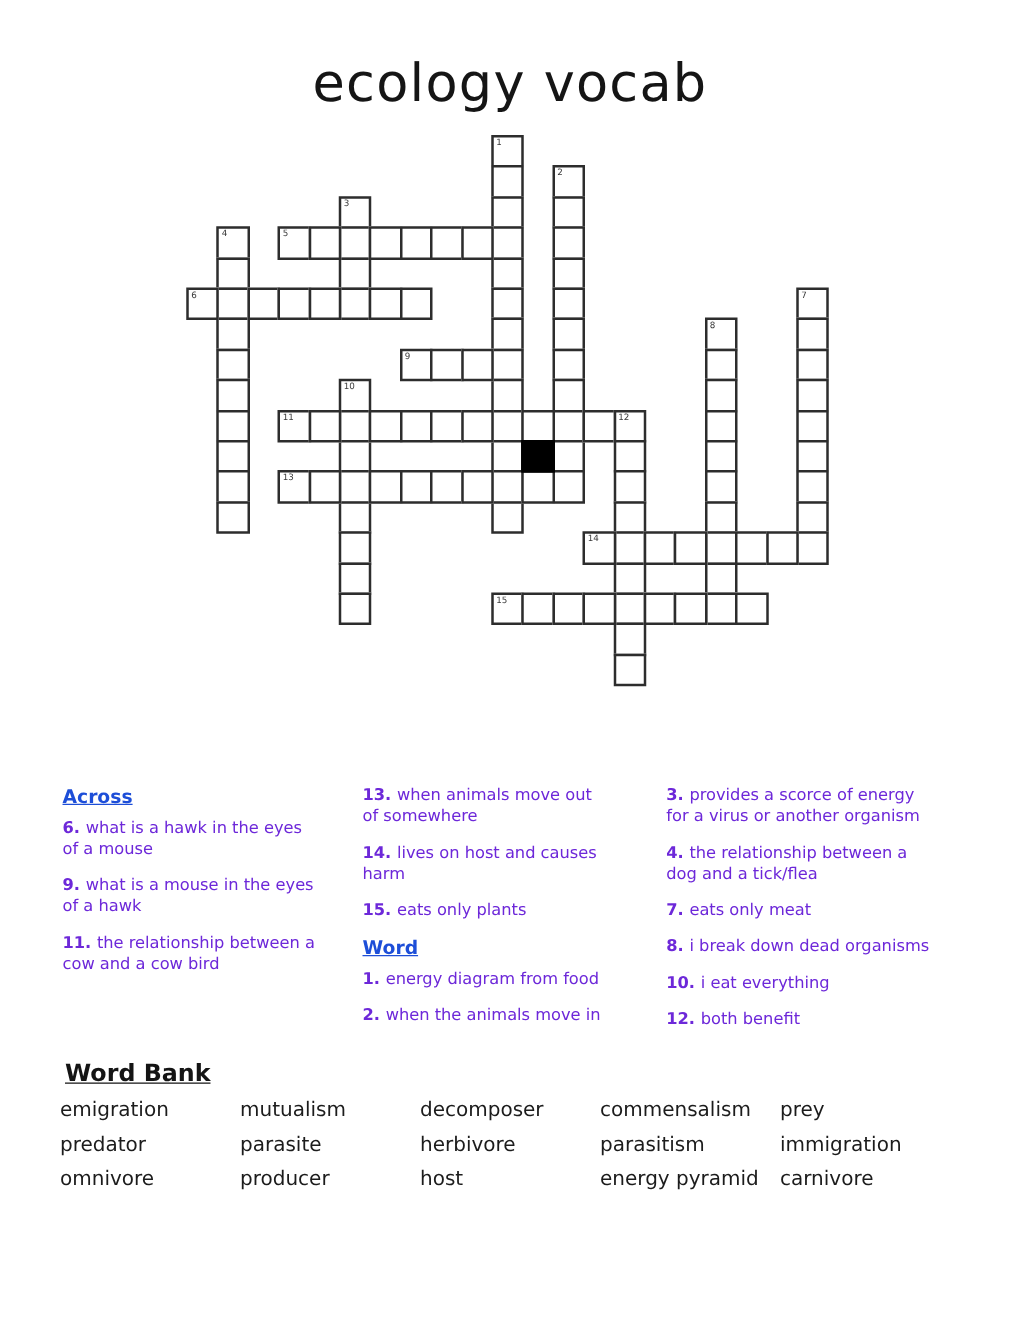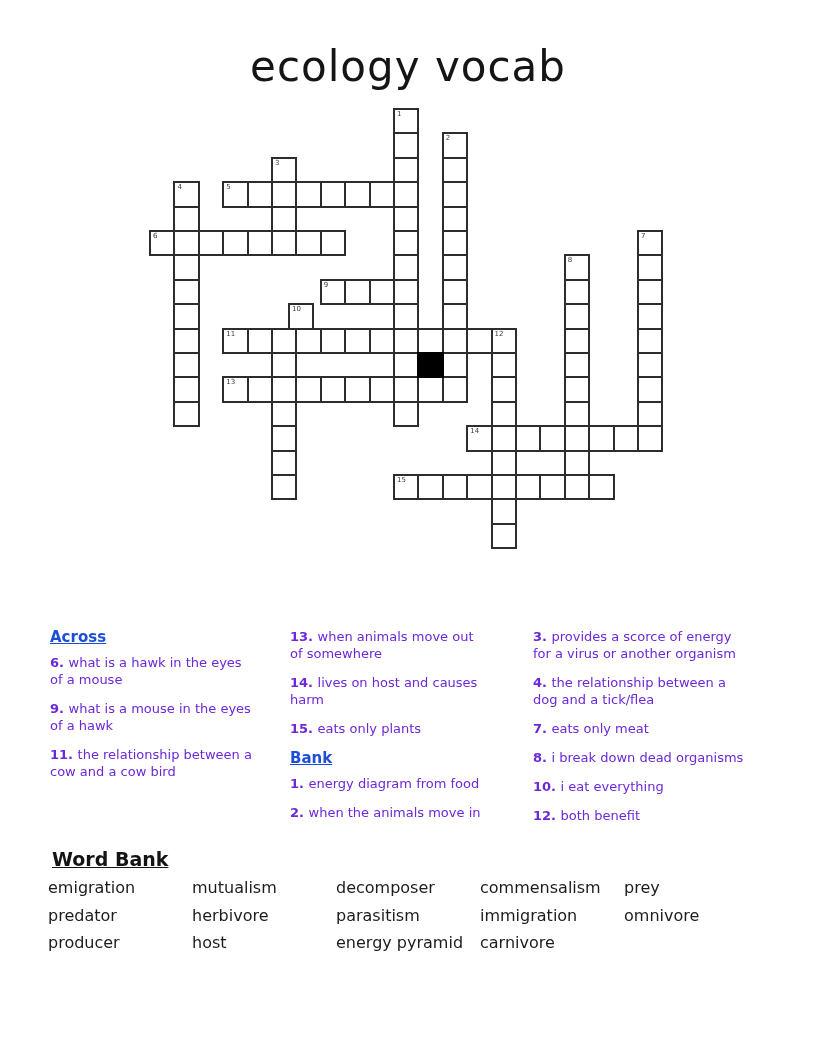--- a/index.html
+++ b/index.html
@@ -182,21 +182,21 @@
       <div class="cell" style="left: 413.8px; top: 267.4px;"></div>
       <div class="cell" style="left: 413.8px; top: 291.8px;"></div>
       <div class="cell" style="left: 413.8px; top: 316.2px;"></div>
       <div class="cell" style="left: 413.8px; top: 340.6px;"></div>
       <div class="cell" style="left: 413.8px; top: 365px;"></div>
       <div class="cell" style="left: 169.8px; top: 169.8px;">
         <span class="cellnum">9</span>
       </div>
       <div class="cell" style="left: 194.2px; top: 169.8px;"></div>
       <div class="cell" style="left: 218.6px; top: 169.8px;"></div>
-      <div class="cell" style="left: 138px; top: 194.2px;">
+      <div class="cell" style="left: 121px; top: 194.2px;">
         <span class="cellnum">10</span>
       </div>
       <div class="cell" style="left: 121px; top: 218.6px;"></div>
       <div class="cell" style="left: 121px; top: 243px;"></div>
       <div class="cell" style="left: 121px; top: 267.4px;"></div>
       <div class="cell" style="left: 121px; top: 291.8px;"></div>
       <div class="cell" style="left: 121px; top: 316.2px;"></div>
       <div class="cell" style="left: 121px; top: 340.6px;"></div>
       <div class="cell" style="left: 121px; top: 365px;"></div>
       <div class="cell" style="left: 72.2px; top: 218.6px;">
@@ -251,41 +251,42 @@
   <div class="clues-col" id="clues-col-1">
       <div class="clues-heading">Across</div>
       <div class="clue"><span class="cnum">6. </span><span>what is a hawk in the eyes of a mouse</span></div>
       <div class="clue"><span class="cnum">9. </span><span>what is a mouse in the eyes of a hawk</span></div>
       <div class="clue"><span class="cnum">11. </span><span>the relationship between a cow and a cow bird</span></div>
     </div>
   <div class="clues-col" id="clues-col-2">
       <div class="clue"><span class="cnum">13. </span><span>when animals move out of somewhere</span></div>
       <div class="clue"><span class="cnum">14. </span><span>lives on host and causes harm</span></div>
       <div class="clue"><span class="cnum">15. </span><span>eats only plants</span></div>
-      <div class="clues-heading">Bank</div>
+      <div class="clues-heading">Word</div>
       <div class="clue"><span class="cnum">1. </span><span>energy diagram from food</span></div>
       <div class="clue"><span class="cnum">2. </span><span>when the animals move in</span></div>
     </div>
   <div class="clues-col" id="clues-col-3">
       <div class="clue"><span class="cnum">3. </span><span>provides a scorce of energy for a virus or another organism</span></div>
       <div class="clue"><span class="cnum">4. </span><span>the relationship between a dog and a tick/flea</span></div>
       <div class="clue"><span class="cnum">7. </span><span>eats only meat</span></div>
       <div class="clue"><span class="cnum">8. </span><span>i break down dead organisms</span></div>
       <div class="clue"><span class="cnum">10. </span><span>i eat everything</span></div>
       <div class="clue"><span class="cnum">12. </span><span>both benefit</span></div>
     </div>
 
   <h2 class="wordbank-title">Word Bank</h2>
   <div class="wordbank">
       <div class="word">emigration</div>
       <div class="word">mutualism</div>
       <div class="word">decomposer</div>
       <div class="word">commensalism</div>
       <div class="word">prey</div>
       <div class="word">predator</div>
+      <div class="word">parasite</div>
       <div class="word">herbivore</div>
       <div class="word">parasitism</div>
       <div class="word">immigration</div>
       <div class="word">omnivore</div>
       <div class="word">producer</div>
       <div class="word">host</div>
       <div class="word">energy pyramid</div>
       <div class="word">carnivore</div>
     </div>
 </div>

